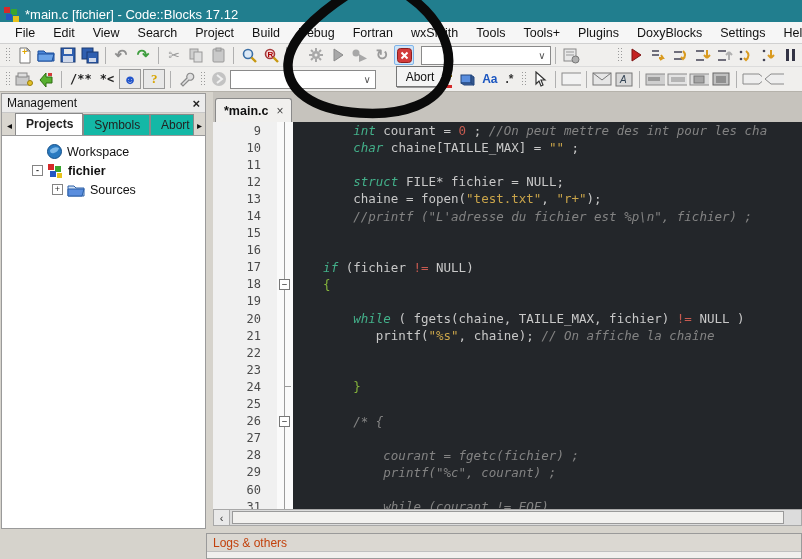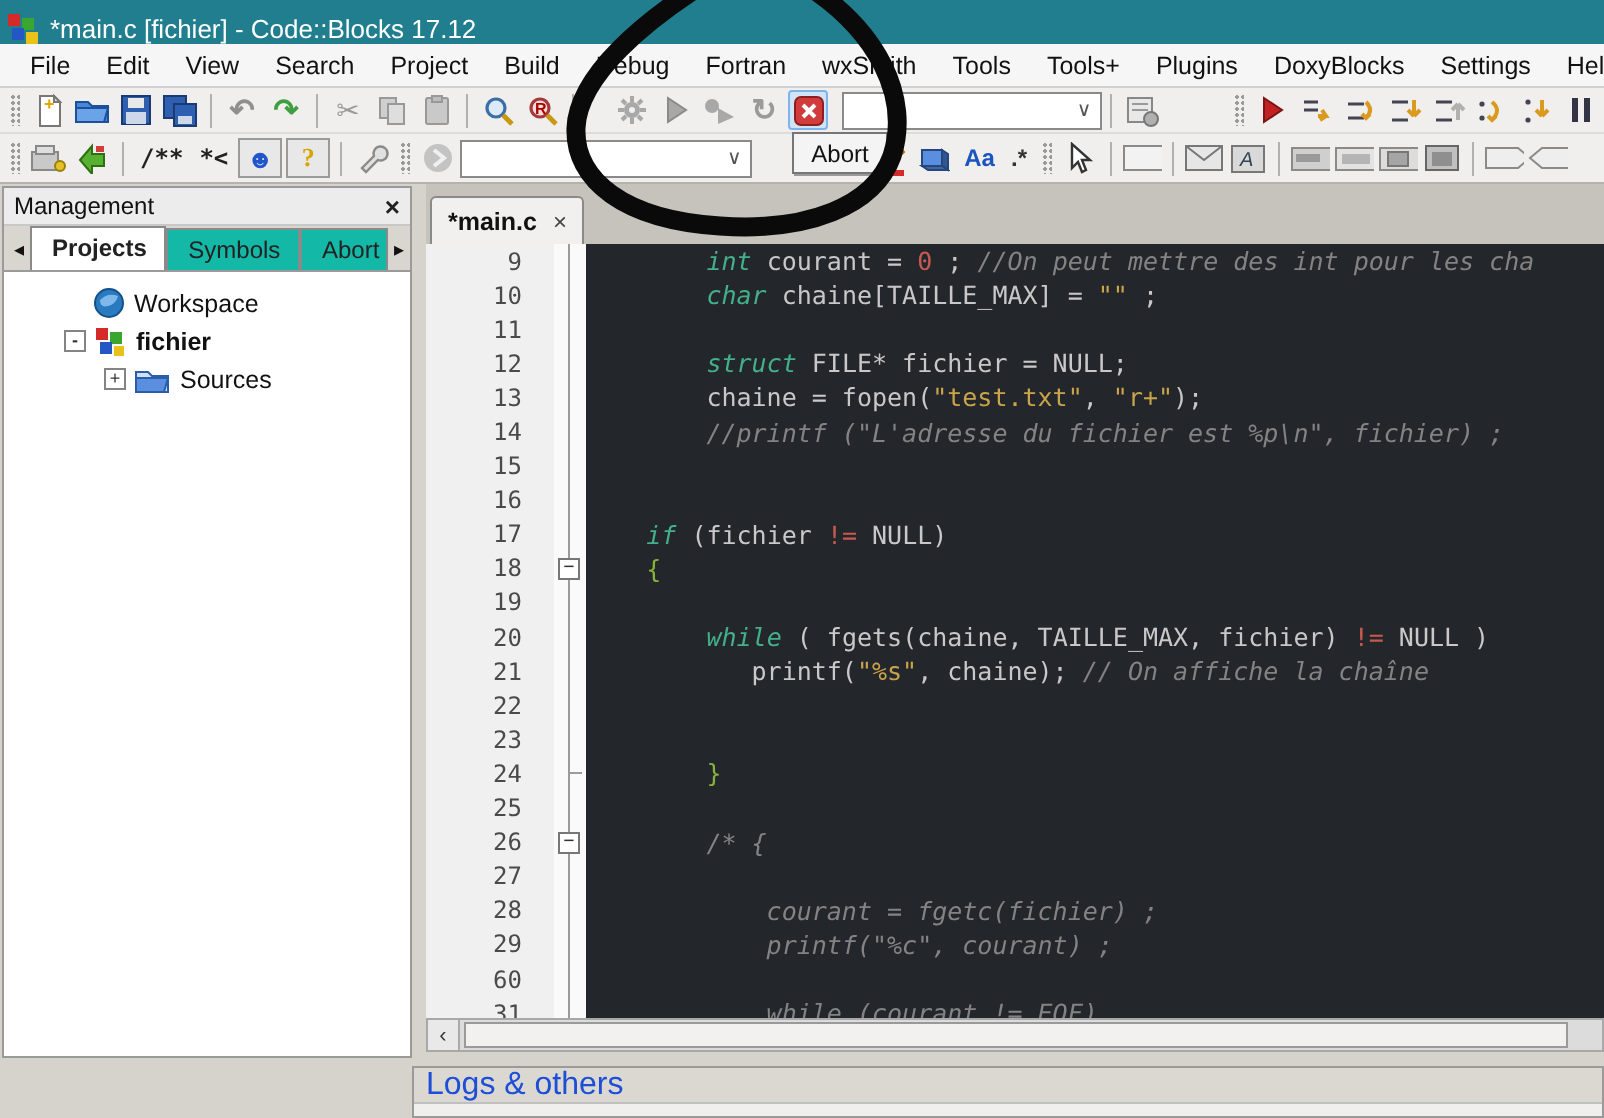--- a/index.html
+++ b/index.html
@@ -102,21 +102,21 @@
                   display:flex; align-items:center; justify-content:center;
                   font-size:11px; color:#333; }
   #hscroll .thumb { height:13px; margin-left:2px; width:552px; background:#f2f1ef;
                     border:1px solid #9a9a9a; }
 
   
   #logs { position:absolute; left:206px; top:533px; width:596px; height:26px;
           background:#f0efed; border:1px solid #9a9a9a; }
   #logs .hdr { height:18px; background:#dbd8d2; border-bottom:1px solid #c0c0c0;
                display:flex; align-items:center; padding-left:6px; }
-  #logs .hdr span { font-size:16px; color:#1d4ed8; }
+  #logs .hdr span { font-size:12px; color:#c2410c; }
 
   
   #annot-svg { position:absolute; left:0; top:0; width:802px; height:559px;
                pointer-events:none; z-index:60; }
   #abort-tip { position:absolute; left:396px; top:66px; width:48px; height:21px;
                background:#f4f4f4; border:1px solid #767676; box-shadow:1px 1px 0 #9a9a9a;
                display:flex; align-items:center; justify-content:center;
                font-size:12px; color:#111; z-index:50; }
 </style>
 </head>

